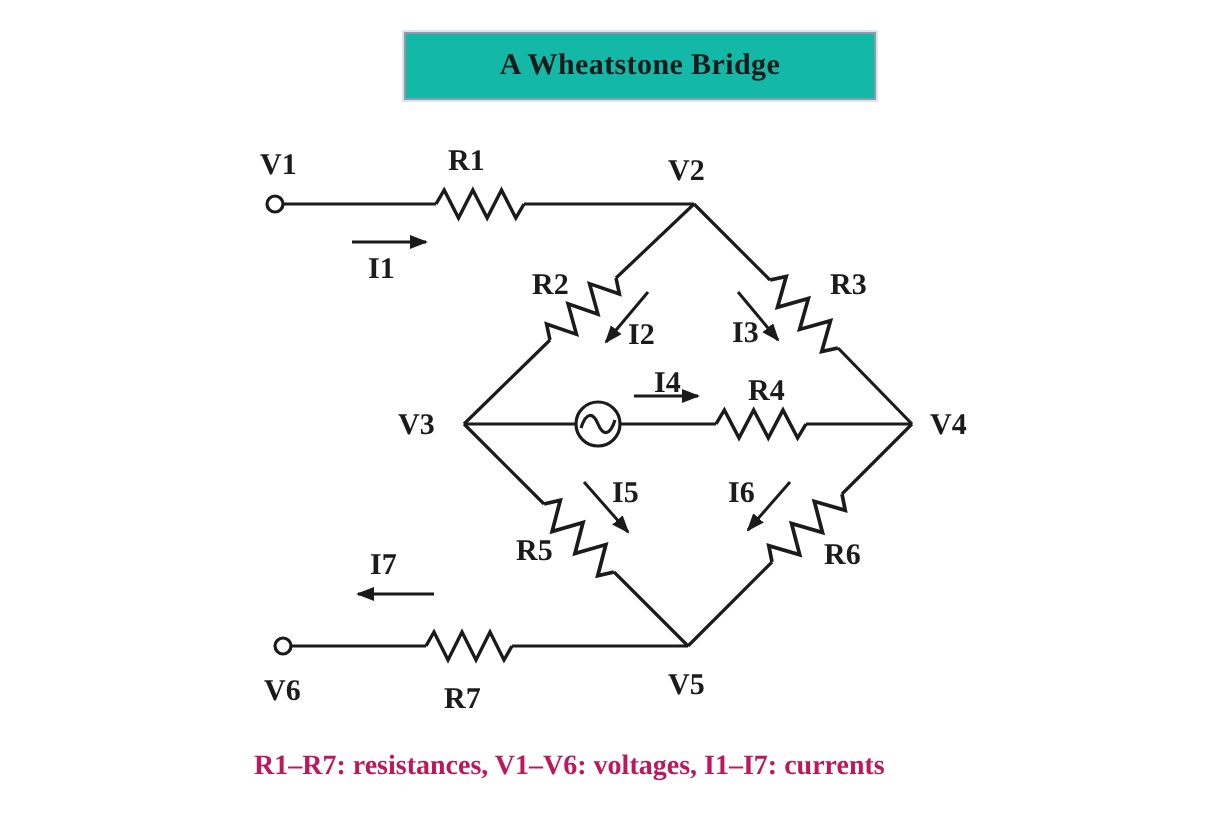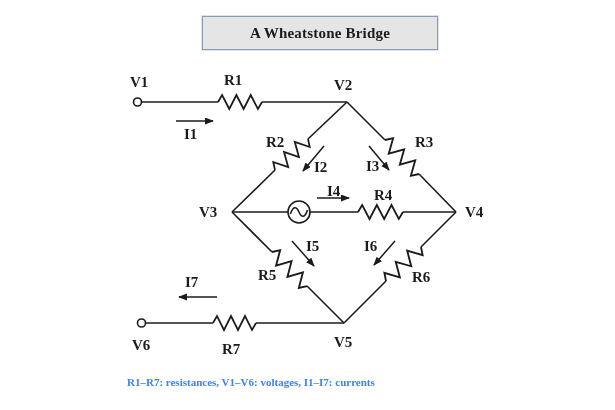--- a/index.html
+++ b/index.html
@@ -16,36 +16,36 @@
     overflow: hidden;
   }
   #title-box {
     position: absolute;
     left: 202px;
     top: 16px;
     width: 234px;
     height: 32px;
     border: 1px solid #8c9ab0;
     box-shadow: 0 0 0 1px #dde4ee;
-    background: #e5e5e5;
+    background: #14b8a6;
     display: flex;
     align-items: center;
     justify-content: center;
     font-size: 15px;
     font-weight: 600;
     color: #1b1b1b;
     letter-spacing: 0.2px;
   }
   #caption {
     position: absolute;
     left: 127px;
     top: 376px;
-    font-size: 11px;
+    font-size: 14px;
     font-weight: 600;
-    color: #3b82f6;
+    color: #be185d;
     white-space: nowrap;
   }
   svg#circuit {
     position: absolute;
     left: 0;
     top: 0;
   }
   .wire {
     stroke: #1b1b1b;
     stroke-width: 1.6;

